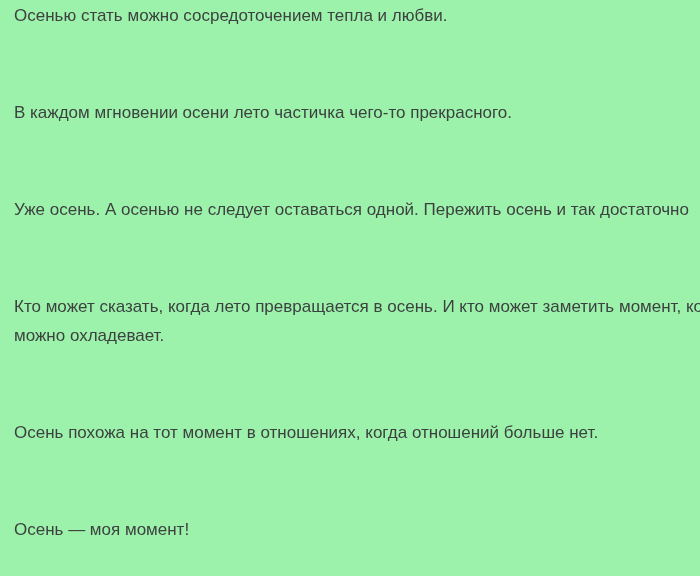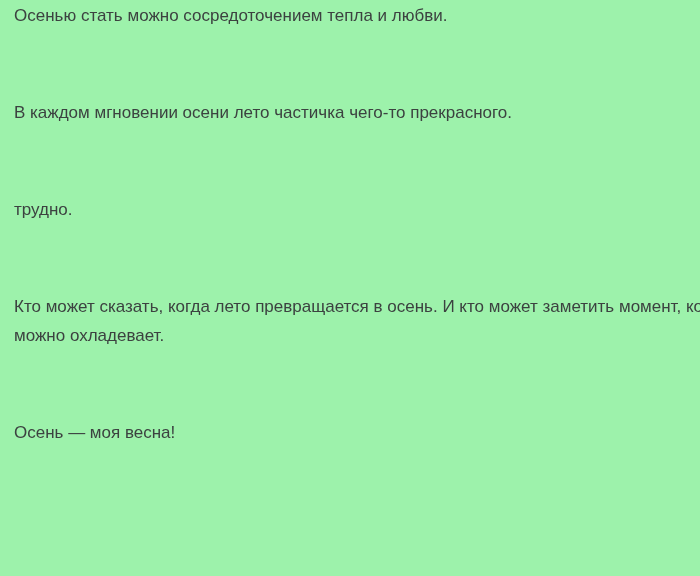--- a/index.html
+++ b/index.html
@@ -45,26 +45,29 @@
 
   <p class="quote">
     <span class="line">Осенью стать можно сосредоточением тепла и любви.</span>
   </p>
 
   <p class="quote">
     <span class="line">В каждом мгновении осени лето частичка чего-то прекрасного.</span>
   </p>
 
   <p class="quote">
-    <span class="line">трудно.</span>
+    <span class="line">Уже осень. А осенью не следует оставаться одной. Пережить осень и так достаточно</span>
   </p>
 
   <p class="quote">
     <span class="line">Кто может сказать, когда лето превращается в осень. И кто может заметить момент, когда</span>
     <span class="line">можно охладевает.</span>
   </p>
 
+  <p class="quote">
+    <span class="line">Осень похожа на тот момент в отношениях, когда отношений больше нет.</span>
+  </p>
 
   <p class="quote">
-    <span class="line">Осень — моя весна!</span>
+    <span class="line">Осень — моя момент!</span>
   </p>
 
 </main>
 
 </body></html>

